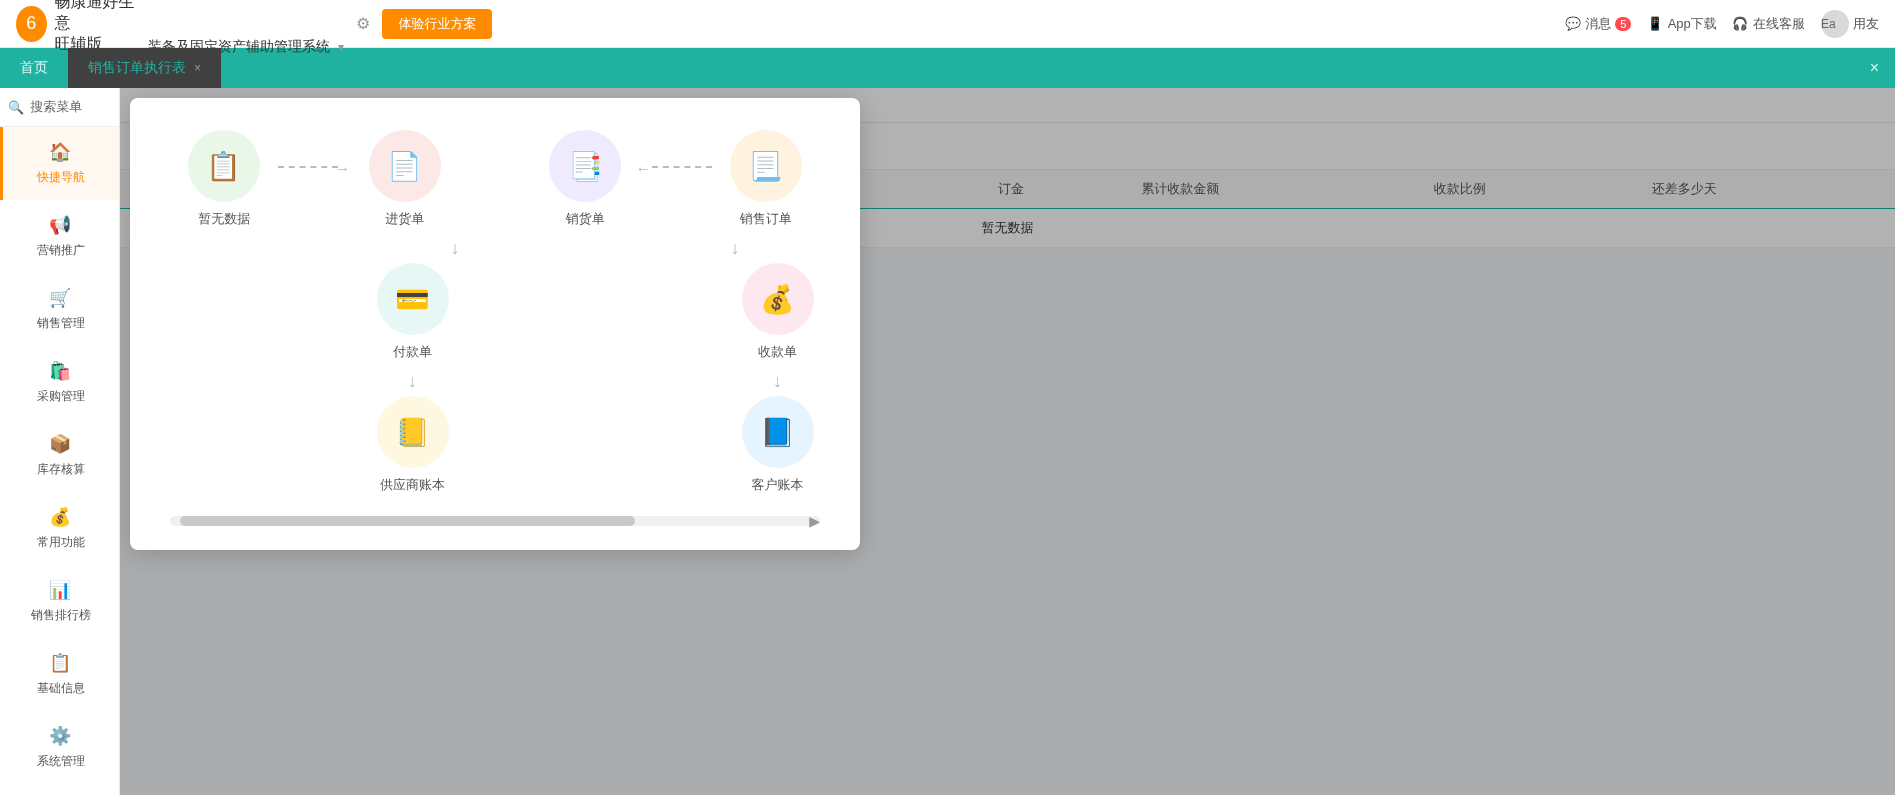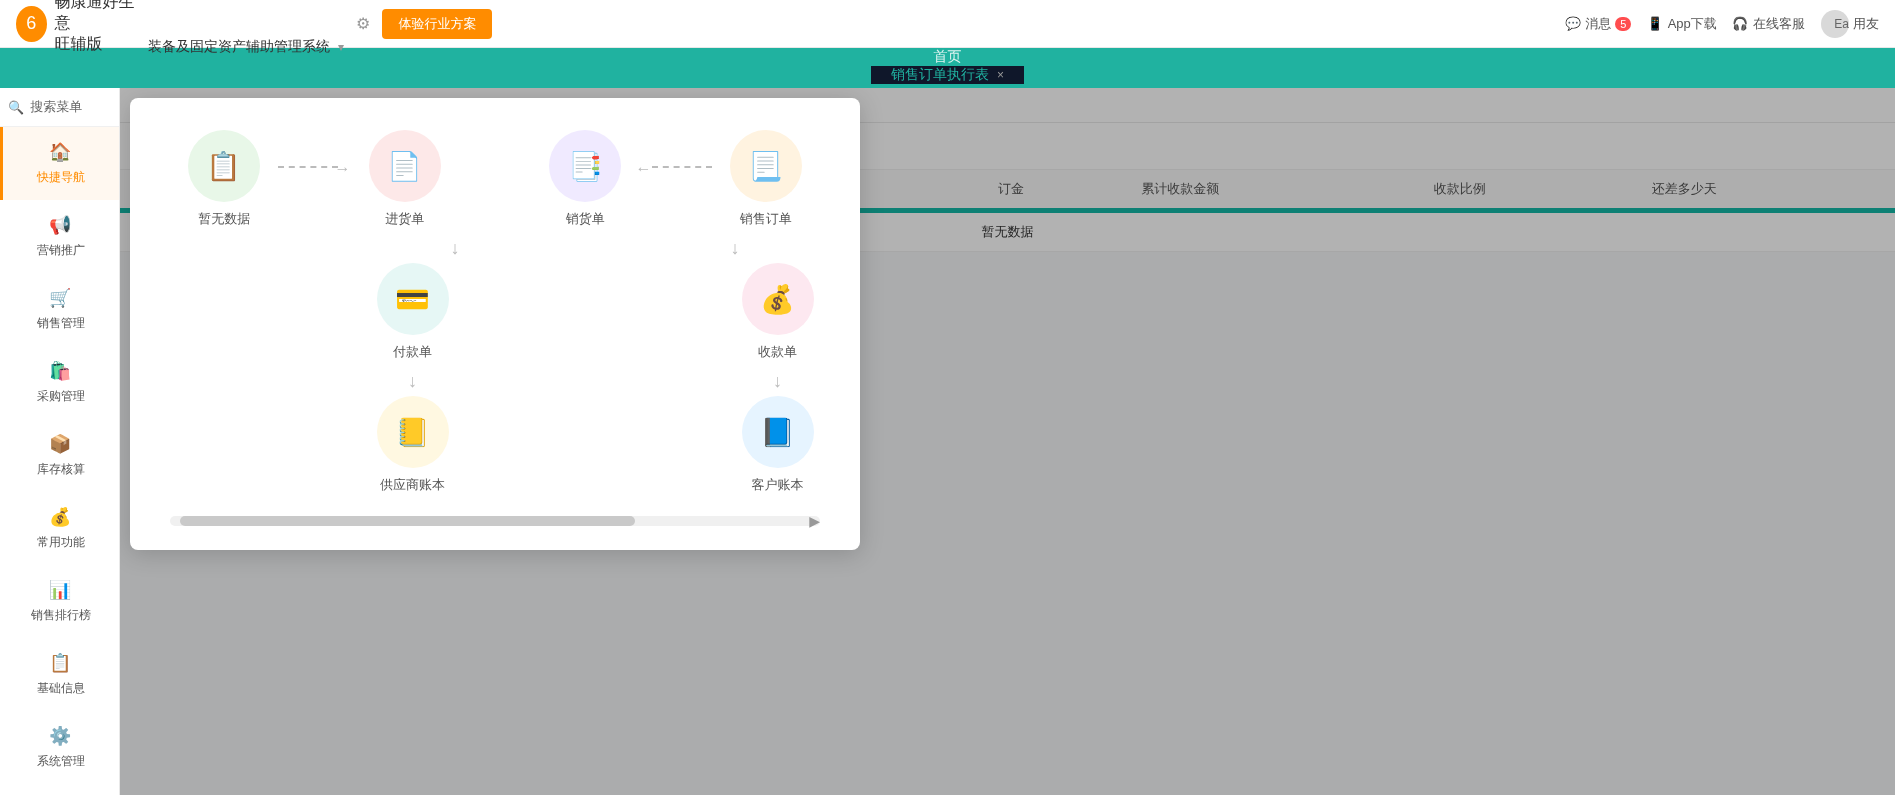--- a/index.html
+++ b/index.html
@@ -14,27 +14,27 @@
     .logo-area { display: flex; align-items: center; gap: 8px; width: 120px; }
     .logo-icon { width: 36px; height: 36px; background: #ff8c00; border-radius: 50%; display: flex; align-items: center; justify-content: center; color: #fff; font-size: 18px; }
     .logo-text { font-size: 16px; color: #333; line-height: 1.3; }
     .system-title { display: flex; align-items: center; gap: 8px; color: #333; font-size: 14px; margin-top: 46px; }
     .system-title .chevron { color: #999; font-size: 12px; }
     .settings-icon { color: #999; cursor: pointer; font-size: 16px; }
     .trial-btn { background: #ff8c00; color: #fff; border: none; border-radius: 4px; padding: 6px 16px; cursor: pointer; font-size: 13px; }
     .top-right { margin-left: auto; display: flex; align-items: center; gap: 16px; color: #555; font-size: 13px; }
     .top-right-item { display: flex; align-items: center; gap: 4px; cursor: pointer; }
     .badge { background: #ff4d4f; color: #fff; border-radius: 10px; padding: 1px 5px; font-size: 11px; }
-    .user-avatar { width: 28px; height: 28px; background: #d9d9d9; border-radius: 50%; display: flex; align-items: center; justify-content: flex-end; font-size: 12px; color: #666; }
-
-    
-    .nav-tabs { display: flex; align-items: center; height: 40px; background: #20b2a0; padding: 0; flex-direction: column; }
+    .user-avatar { width: 28px; height: 28px; background: #d9d9d9; border-radius: 50%; display: flex; align-items: center; justify-content: flex-start; font-size: 12px; color: #666; }
+
+    
+    .nav-tabs { display: flex; align-items: center; height: 40px; background: #20b2a0; padding: 0; }
     .nav-tab { padding: 0 20px; height: 100%; display: flex; align-items: center; cursor: pointer; font-size: 14px; color: rgba(255,255,255,0.85); position: relative; }
     .nav-tab.home { background: transparent; }
-    .nav-tab.active { background: #0f172a; color: #20b2a0; font-weight: 500; }
+    .nav-tab.active { background: #404040; color: #20b2a0; font-weight: 500; }
     .nav-tab .close-btn { margin-left: 8px; font-size: 12px; color: #999; cursor: pointer; }
     .nav-tab-close-all { margin-left: auto; margin-right: 16px; color: rgba(255,255,255,0.85); cursor: pointer; font-size: 16px; }
 
     
     .main-layout { display: flex; height: calc(795px - 48px - 40px); }
 
     
     .sidebar { width: 120px; background: #fff; border-right: 1px solid #e8e8e8; display: flex; flex-direction: column; }
     .sidebar-search { padding: 10px 8px; border-bottom: 1px solid #f0f0f0; display: flex; align-items: center; gap: 6px; color: #666; cursor: pointer; font-size: 13px; }
     .sidebar-item { padding: 14px 8px; display: flex; flex-direction: column; align-items: center; gap: 6px; cursor: pointer; font-size: 12px; color: #555; border-left: 3px solid transparent; }
@@ -54,21 +54,21 @@
     .filter-input { border: 1px solid #d9d9d9; border-radius: 4px; padding: 5px 10px; font-size: 13px; color: #999; display: flex; align-items: center; gap: 6px; }
     .filter-input input { border: none; outline: none; color: #bbb; font-size: 13px; width: 90px; }
     .filter-select { border: 1px solid #d9d9d9; border-radius: 4px; padding: 5px 10px; font-size: 13px; color: #555; display: flex; align-items: center; gap: 6px; min-width: 100px; }
     .query-btn { background: #ff8c00; color: #fff; border: none; border-radius: 4px; padding: 6px 20px; cursor: pointer; font-size: 13px; }
     .settings-small-btn { background: #fff; border: 1px solid #d9d9d9; color: #555; border-radius: 4px; padding: 5px 12px; cursor: pointer; font-size: 13px; }
     .more-conditions { color: #20b2a0; cursor: pointer; font-size: 13px; }
 
     
     .table-container { background: #fff; margin: 0; overflow: auto; }
     .data-table { width: 100%; border-collapse: collapse; }
-    .data-table th { background: #fafafa; border-bottom: 5px solid #14b8a6; padding: 10px 12px; text-align: left; font-weight: 500; color: #555; font-size: 13px; white-space: nowrap; }
+    .data-table th { background: #fafafa; border-bottom: 1px solid #14b8a6; padding: 10px 12px; text-align: left; font-weight: 500; color: #555; font-size: 13px; white-space: nowrap; }
     .data-table td { border-bottom: 1px solid #f0f0f0; padding: 10px 28px; color: #333; font-size: 13px; }
     .empty-tip { text-align: center; padding: 60px; color: #999; font-size: 14px; }
 
     
     .modal-overlay { position: absolute; top: 0; left: 0; right: 0; bottom: 0; background: rgba(0,0,0,0.3); z-index: 100; display: flex; align-items: flex-start; justify-content: flex-start; padding: 10px 0 0 10px; }
     .modal { background: #fff; border-radius: 8px; box-shadow: 0 4px 24px rgba(0,0,0,0.18); width: 730px; padding: 32px 40px 24px 40px; position: relative; }
 
     
     .flow-diagram { display: flex; flex-direction: column; gap: 0; }
     .flow-row { display: flex; align-items: center; justify-content: center; gap: 0; margin-bottom: 8px; }

